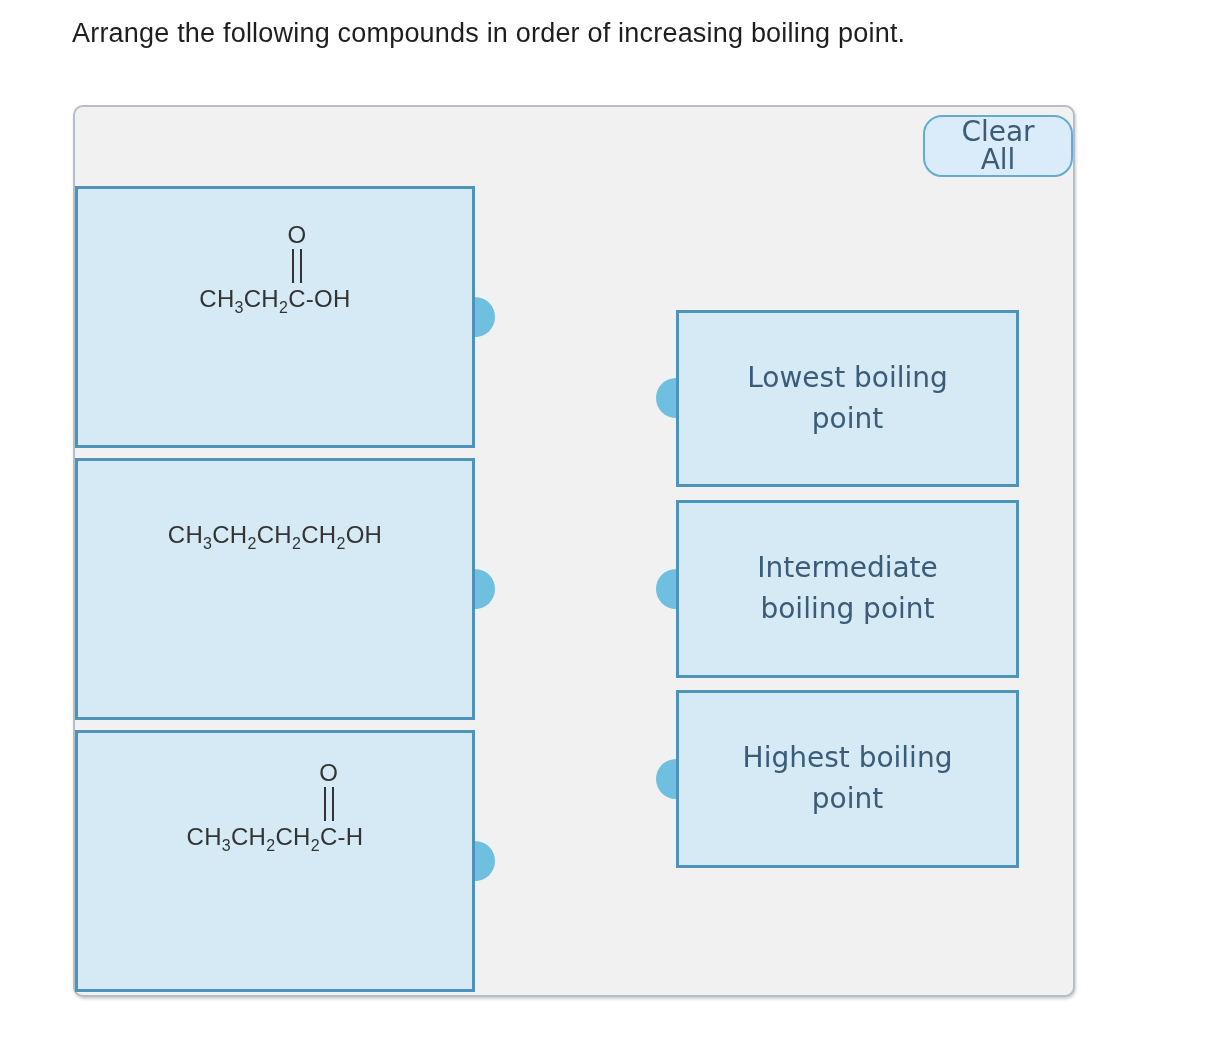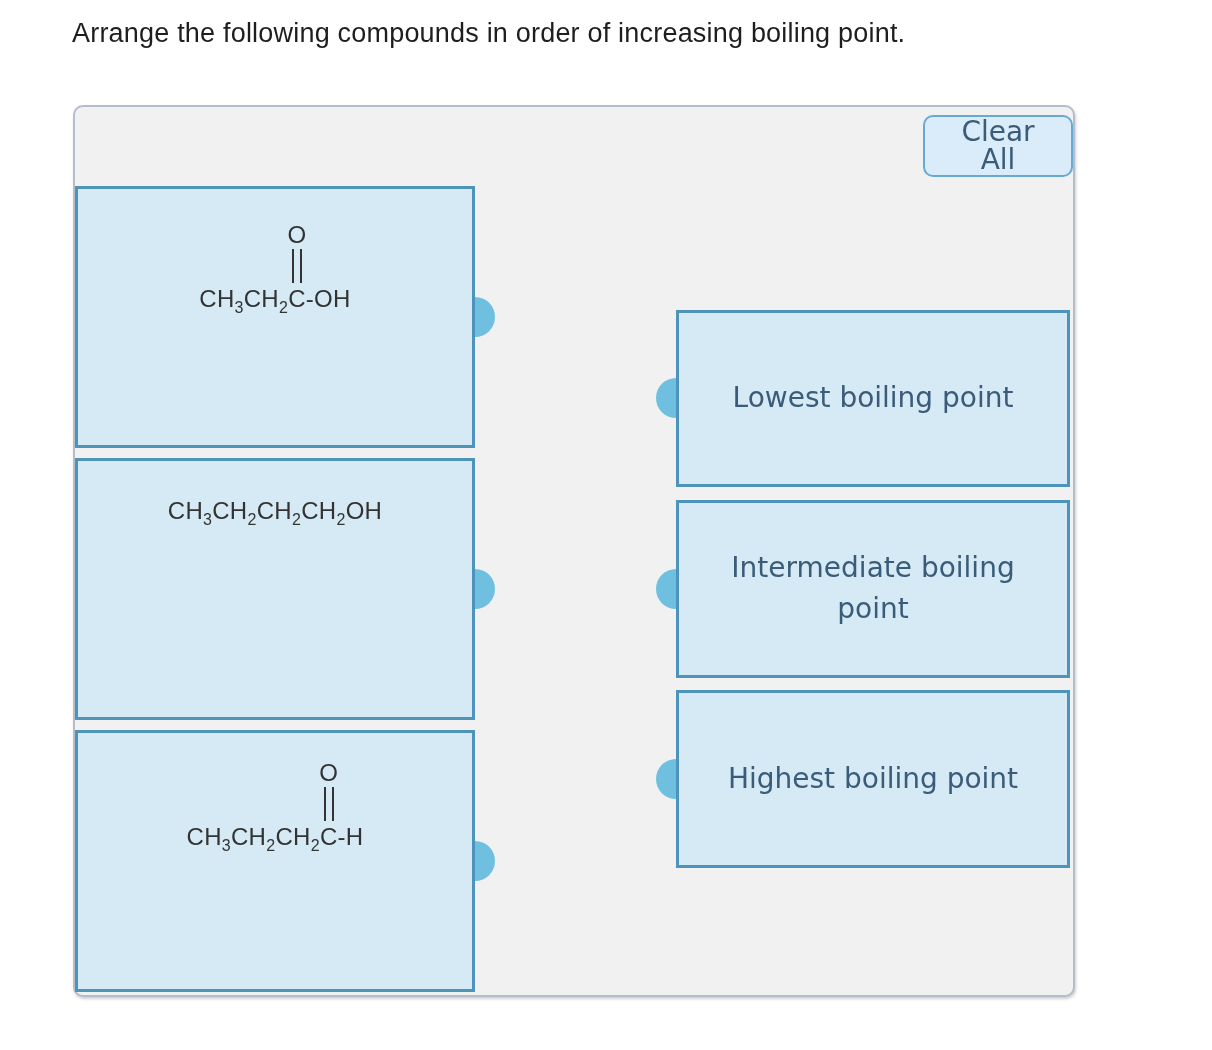--- a/index.html
+++ b/index.html
@@ -29,21 +29,21 @@
     position:absolute;left:73px;top:105px;width:1002px;height:892px;
     background:var(--panel-bg);
     border:2px solid var(--panel-border);
     border-radius:10px;
     box-shadow:1px 2px 3px rgba(160,165,175,0.55);
   }
   .clear-all{
     position:absolute;left:848px;top:8px;height:62px;min-width:148px;
     background:var(--button-fill);
     border:2px solid var(--button-border);
-    border-radius:10px;
+    border-radius:19px;
     color:var(--label-text);
     font-family:"DejaVu Sans","Liberation Sans",sans-serif;
     font-size:28px;line-height:1;
     padding:0 15px;cursor:pointer;z-index:3;
   }
   .dot{
     position:absolute;width:40px;height:40px;border-radius:50%;
     background:var(--dot);z-index:1;
   }
   .dot-l1{left:380px;top:190px}
@@ -60,36 +60,36 @@
   }
   .card-1{top:79px}
   .card-2{top:351px}
   .card-3{top:623px}
   .structure{
     position:relative;text-align:center;
     font-size:24px;line-height:1.2;color:var(--formula-text);
     letter-spacing:0.3px;
   }
   .card-1 .structure{margin-top:96px}
-  .card-2 .structure{margin-top:36px}
+  .card-2 .structure{margin-top:60px}
   .card-3 .structure{margin-top:90px}
   .structure sub{font-size:16px;line-height:0;}
   .carbonyl{position:relative;display:inline-block;}
   .dbond{
     position:absolute;left:50%;transform:translateX(-50%);
     bottom:calc(100% + 2px);height:34px;width:10px;
     border-left:2.5px solid var(--formula-text);
     border-right:2.5px solid var(--formula-text);
   }
   .oxy{
     position:absolute;left:50%;transform:translateX(-50%);
     bottom:calc(100% + 38px);font-size:24px;line-height:1;
   }
   .target-box{
-    position:absolute;left:601px;width:394px;
+    position:absolute;left:601px;width:343px;
     background:var(--card-fill);
     border:3px solid var(--card-border);
     display:flex;align-items:center;justify-content:center;
     text-align:center;padding:0 30px;
     color:var(--label-text);
     font-family:"DejaVu Sans","Liberation Sans",sans-serif;
     font-size:28px;line-height:1.45;
     z-index:2;
   }
   .target-1{top:203px;height:177px}

